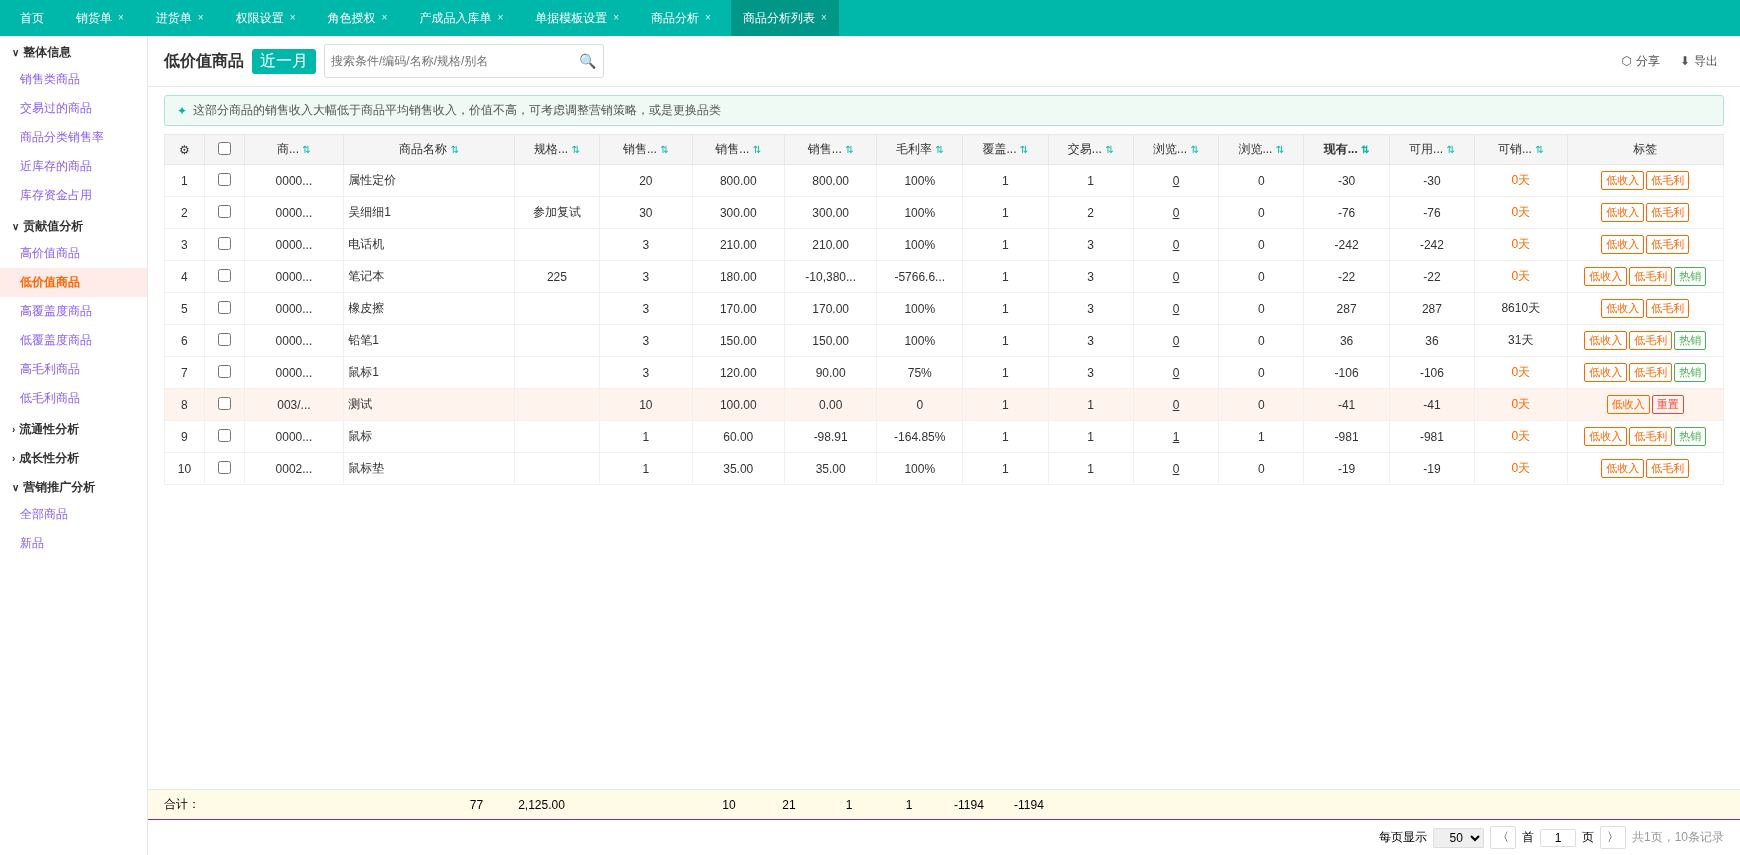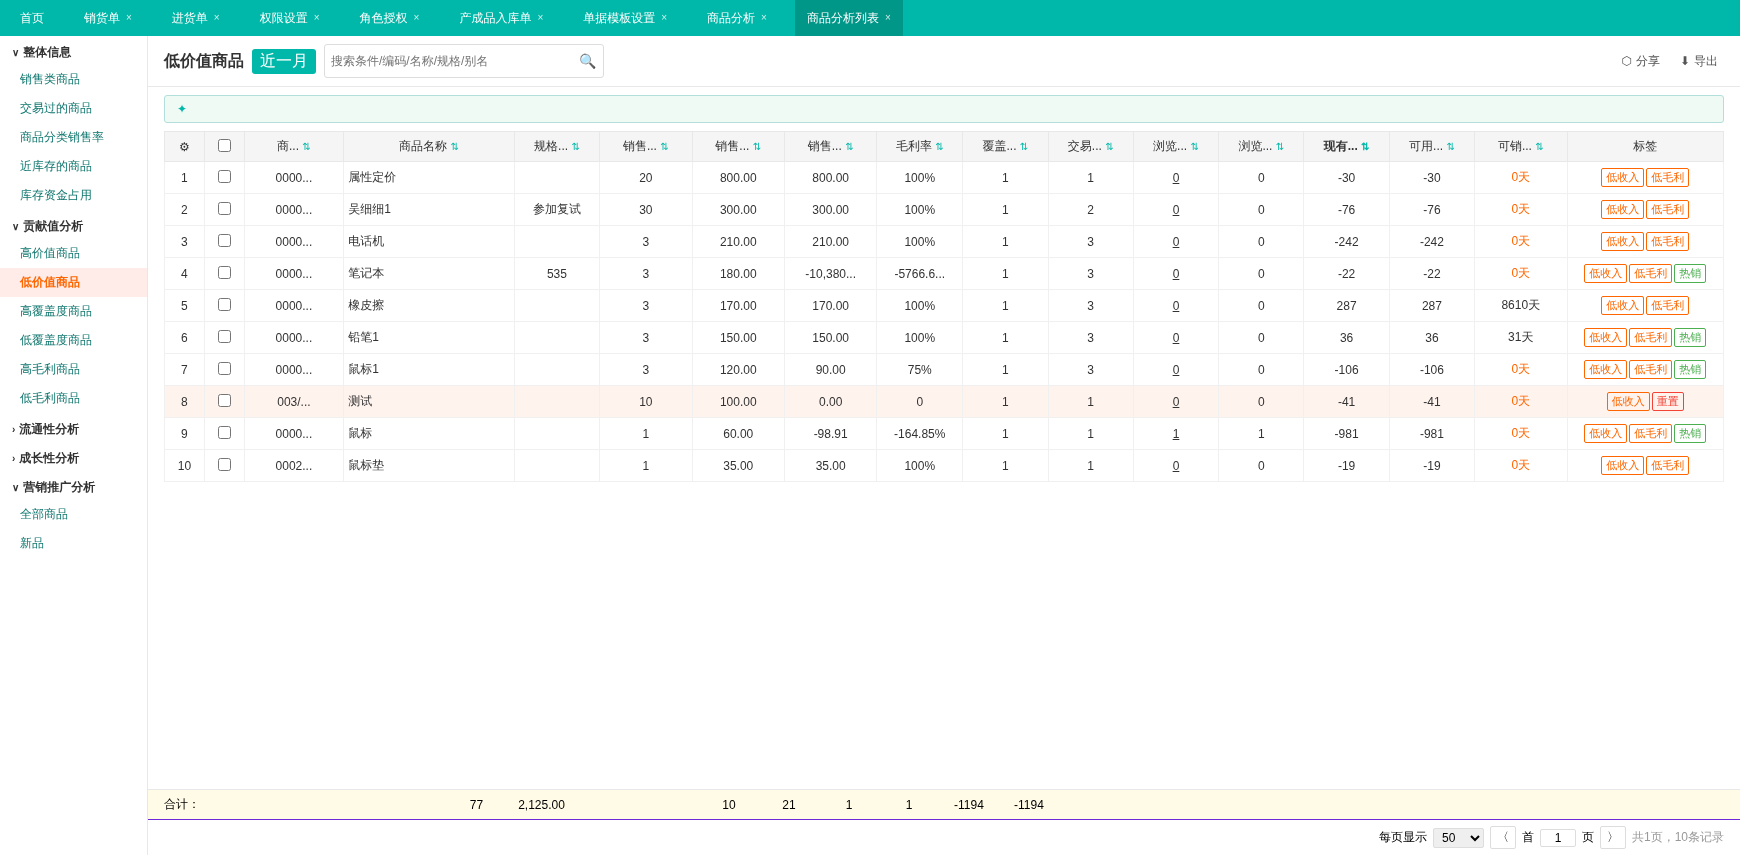--- a/index.html
+++ b/index.html
@@ -2,21 +2,21 @@
 <html><head>
   <meta charset="utf-8">
   <style>
     * { box-sizing: border-box; margin: 0; padding: 0; font-family: 'Microsoft YaHei', Arial, sans-serif; font-size: 12px; }
     body { background: #f5f5f5; overflow: hidden; width: 1740px; height: 855px; }
 
     
     .top-nav {
       display: flex; align-items: center;
       background: #00b8a9; height: 36px;
-      padding: 0 8px; gap: 16px;
+      padding: 0 8px; gap: 8px;
     }
     .nav-item {
       color: #fff; padding: 0 12px; height: 36px; line-height: 36px;
       cursor: pointer; white-space: nowrap; font-size: 13px;
       display: flex; align-items: center; gap: 4px;
     }
     .nav-item.active { background: #009688; }
     .nav-close { font-size: 10px; margin-left: 2px; opacity: 0.8; }
 
     
@@ -26,21 +26,21 @@
     .sidebar {
       width: 148px; background: #fff; border-right: 1px solid #e8e8e8;
       overflow-y: auto; flex-shrink: 0;
     }
     .sidebar-group-title {
       color: #333; padding: 8px 12px 4px 12px; font-weight: bold; font-size: 12px;
       display: flex; align-items: center; cursor: pointer;
     }
     .sidebar-arrow { margin-right: 4px; font-size: 10px; }
     .sidebar-item {
-      padding: 6px 12px 6px 20px; color: #0f766e; cursor: pointer; font-size: 12px;
+      padding: 6px 12px 6px 20px; color: #8b5cf6; cursor: pointer; font-size: 12px;
     }
     .sidebar-item.active { background: #ffece8; color: #ff6600; font-weight: bold; }
 
     
     .content { flex: 1; display: flex; flex-direction: column; overflow: hidden; background: #fff; }
 
     
     .page-header {
       display: flex; align-items: center; padding: 8px 16px;
       border-bottom: 1px solid #e8e8e8; gap: 8px; flex-shrink: 0;
@@ -101,21 +101,21 @@
       border-top: 1px solid #e8e8e8; padding: 6px 16px; flex-shrink: 0;
       font-size: 12px;
     }
 
     
     .pagination {
       display: flex; align-items: center; justify-content: flex-end;
       padding: 6px 16px; border-top: 1px solid #6d28d9; gap: 6px;
       flex-shrink: 0; background: #fff;
     }
-    .pagination select { border: 1px solid #ddd; padding: 1px 4px; border-radius: 2px; }
+    .pagination select { border: 1px solid #ddd; padding: 1px 4px; border-radius: 2px; text-align: right; }
     .page-btn { padding: 2px 6px; border: 1px solid #ddd; cursor: pointer; background: #fff; border-radius: 2px; }
     .page-input { width: 36px; border: 1px solid #ddd; text-align: center; padding: 1px 4px; border-radius: 2px; }
     .total-records { color: #999; }
 
     .col-gear { width: 28px; }
     .col-check { width: 28px; }
     .col-code { width: 70px; }
     .col-name { width: 120px; }
     .col-spec { width: 60px; }
     .col-sales { width: 65px; }
@@ -253,20 +253,21 @@
         </div>
         <div class="action-btn">
           <span>⬇</span>
           <span>导出</span>
         </div>
       </div>
     </div>
 
     <div class="info-banner">
       <span class="info-icon">✦</span>
+      <span>这部分商品的销售收入大幅低于商品平均销售收入，价值不高，可考虑调整营销策略，或是更换品类</span>
     </div>
 
     <div class="table-wrapper">
       <table>
         <thead>
           <tr>
             <th class="col-gear">⚙</th>
             <th class="col-check"><input type="checkbox" style=""></th>
             <th class="col-code">商... <span class="sort-icon">⇅</span></th>
             <th class="col-name">商品名称 <span class="sort-icon">⇅</span></th>
@@ -341,21 +342,21 @@
     <td>-242</td>
     <td>-242</td>
     <td style="color:#ff6600;">0天</td>
     <td><span class="tag tag-orange">低收入</span><span class="tag tag-orange">低毛利</span></td>
   </tr>
             <tr>
     <td>4</td>
     <td><input type="checkbox" style=""></td>
     <td>0000...</td>
     <td class="left">笔记本</td>
-    <td>535</td>
+    <td>225</td>
     <td>3</td>
     <td>180.00</td>
     <td>-10,380...</td>
     <td>-5766.6...</td>
     <td>1</td>
     <td>3</td>
     <td><span class="underline">0</span></td>
     <td>0</td>
     <td>-22</td>
     <td>-22</td>

